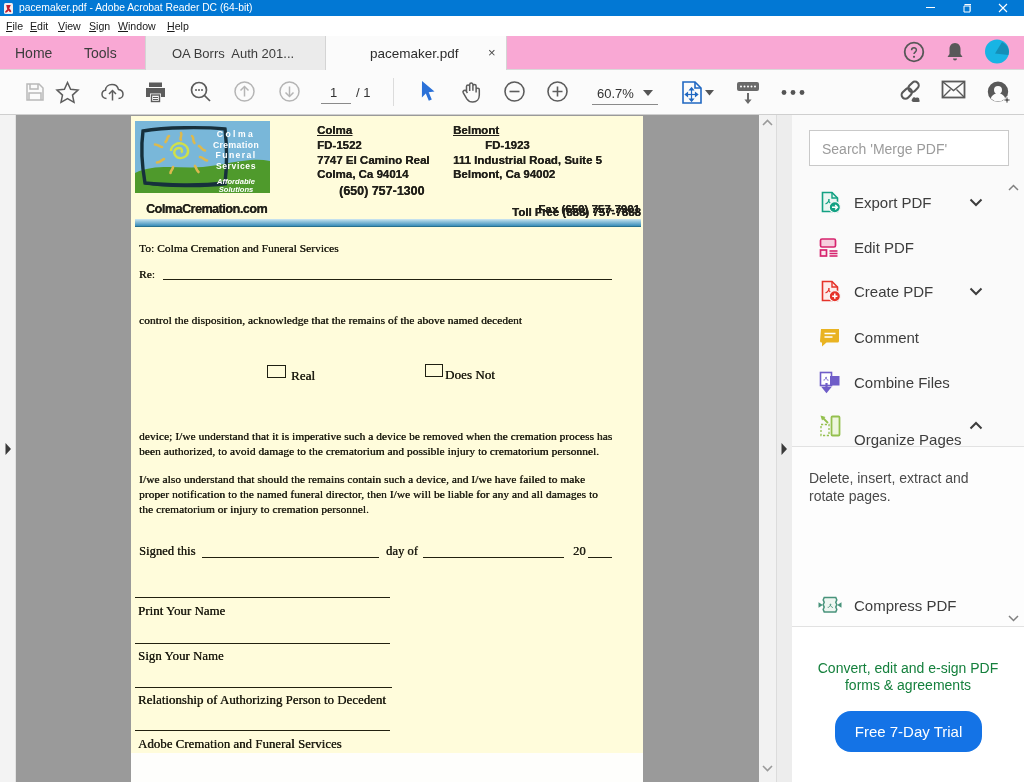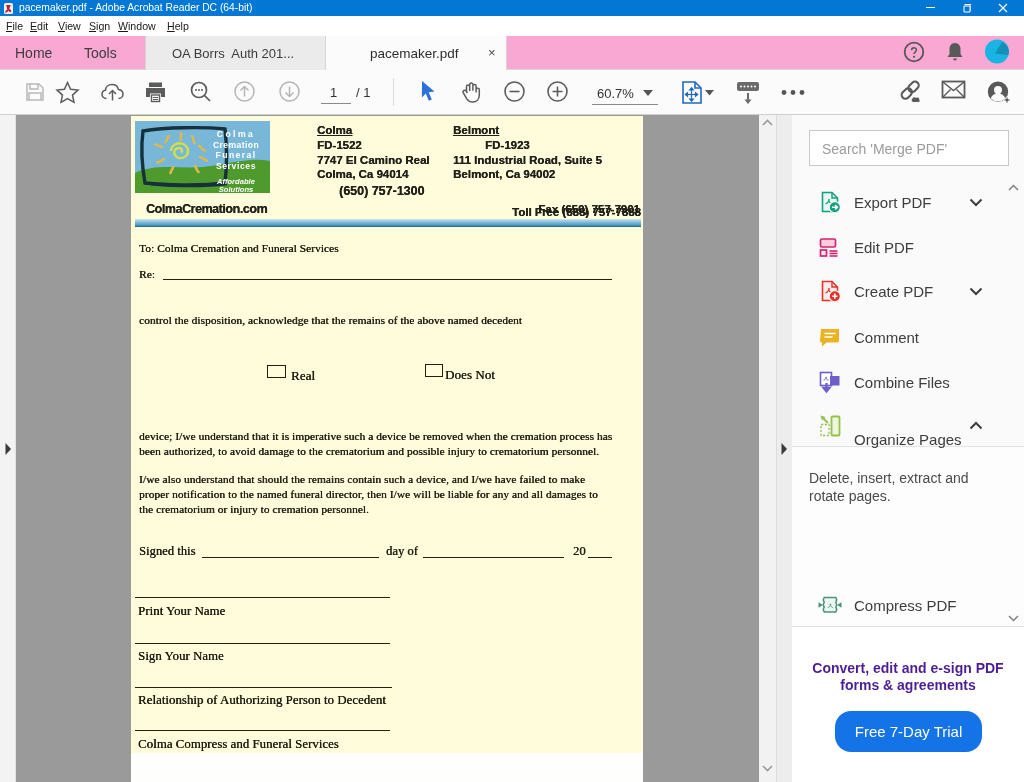--- a/index.html
+++ b/index.html
@@ -298,21 +298,21 @@
       <path d="M1.5,7.5 L7,2 L12.5,7.5" fill="none" stroke="#3d3d3d" stroke-width="2"></path>
     </svg>
 <span class="abs" style="left:809px;top:470px;width:170px;font-size:14px;line-height:17.5px;color:#4a4a4a;">Delete, insert, extract and rotate pages.</span>
 <svg class="picon" style="top:593px;" viewBox="0 0 24 24">
       <path d="M6.2,4.5 h11.6 l1,2.4 -1,2.4 1,2.4 -1,2.4 1,2.4 -1,2.4 h-11.6 l-1,-2.4 1,-2.4 -1,-2.4 1,-2.4 -1,-2.4 z" fill="#eef6f1" stroke="#48937b" stroke-width="1.5"></path>
       <path d="M9.7,14.3 c1.3,0.9 4.1,-3.7 2.7,-3.3 c-1,0.3 1.4,4 2.6,3.4" fill="none" stroke="#48937b" stroke-width="1"></path>
       <path d="M0.5,9.3 L4.8,12 L0.5,14.7 z" fill="#48937b"></path>
       <path d="M23.5,9.3 L19.2,12 L23.5,14.7 z" fill="#48937b"></path>
     </svg>
 <span class="pitem" style="top:597px;">Compress PDF</span>
-<div class="abs" style="left:808px;top:660px;width:200px;text-align:center;font-size:14px;font-weight:bold;line-height:17px;color:#4c1d95;">Convert, edit and e-sign PDF forms &amp; agreements</div>
+<div class="abs" style="left:808px;top:660px;width:200px;text-align:center;font-size:14px;font-weight:normal;line-height:17px;color:#15803d;">Convert, edit and e-sign PDF forms &amp; agreements</div>
 <div class="abs btn" style="left:835px;top:711px;width:147px;height:41px;font-size:15px;line-height:41px;">Free 7-Day Trial</div>
 <svg class="abs" style="left:1008px;top:184px;" width="11" height="7">
       <path d="M1,6 L5.5,1.5 L10,6" fill="none" stroke="#808080" stroke-width="1.5"></path>
     </svg>
 <svg class="abs" style="left:1008px;top:615px;" width="11" height="7">
       <path d="M1,1 L5.5,5.5 L10,1" fill="none" stroke="#808080" stroke-width="1.5"></path>
     </svg>
 <div class="abs" id="page">
 
 <svg class="abs" style="left:4px;top:5px;" width="135" height="72" viewBox="0 0 135 72">
@@ -379,15 +379,15 @@
 <div class="uline" style="left:292px;top:441px;width:141px;"></div>
 <div class="ser" style="left:442px;top:428px;font-size:12.5px;">20</div>
 <div class="uline" style="left:457px;top:441px;width:24px;"></div>
 <div class="uline" style="left:4px;top:481px;width:255px;"></div>
 <div class="ser" style="left:7px;top:488px;font-size:12.8px;">Print Your Name</div>
 <div class="uline" style="left:4px;top:527px;width:255px;"></div>
 <div class="ser" style="left:7px;top:533px;font-size:12.8px;">Sign Your Name</div>
 <div class="uline" style="left:4px;top:571px;width:257px;"></div>
 <div class="ser" style="left:7px;top:577px;font-size:12.8px;">Relationship of Authorizing Person to Decedent</div>
 <div class="uline" style="left:4px;top:614px;width:255px;"></div>
-<div class="ser" style="left:7px;top:621px;font-size:12.8px;">Colma Compress and Funeral Services</div>
+<div class="ser" style="left:7px;top:621px;font-size:12.8px;">Adobe Cremation and Funeral Services</div>
 <div class="abs" style="left:0;top:637px;width:512px;height:29px;background:#fefefc;"></div>
 </div>
 </div>
 </body></html>

